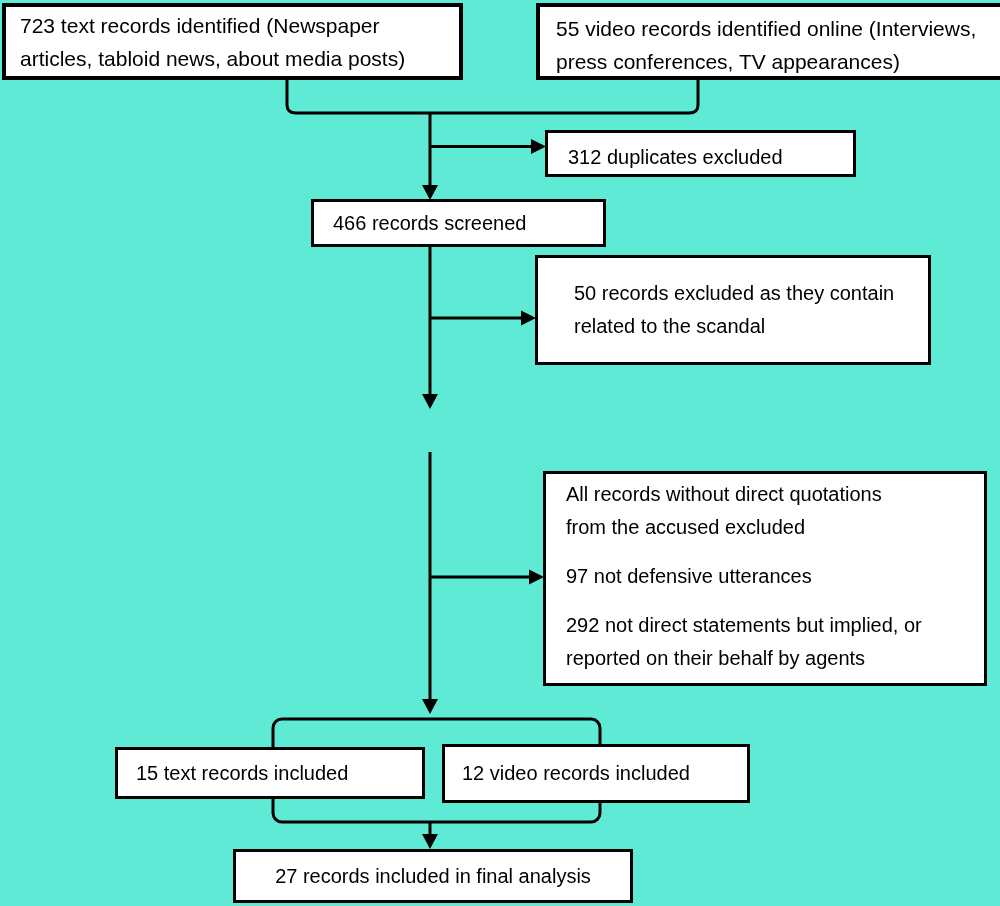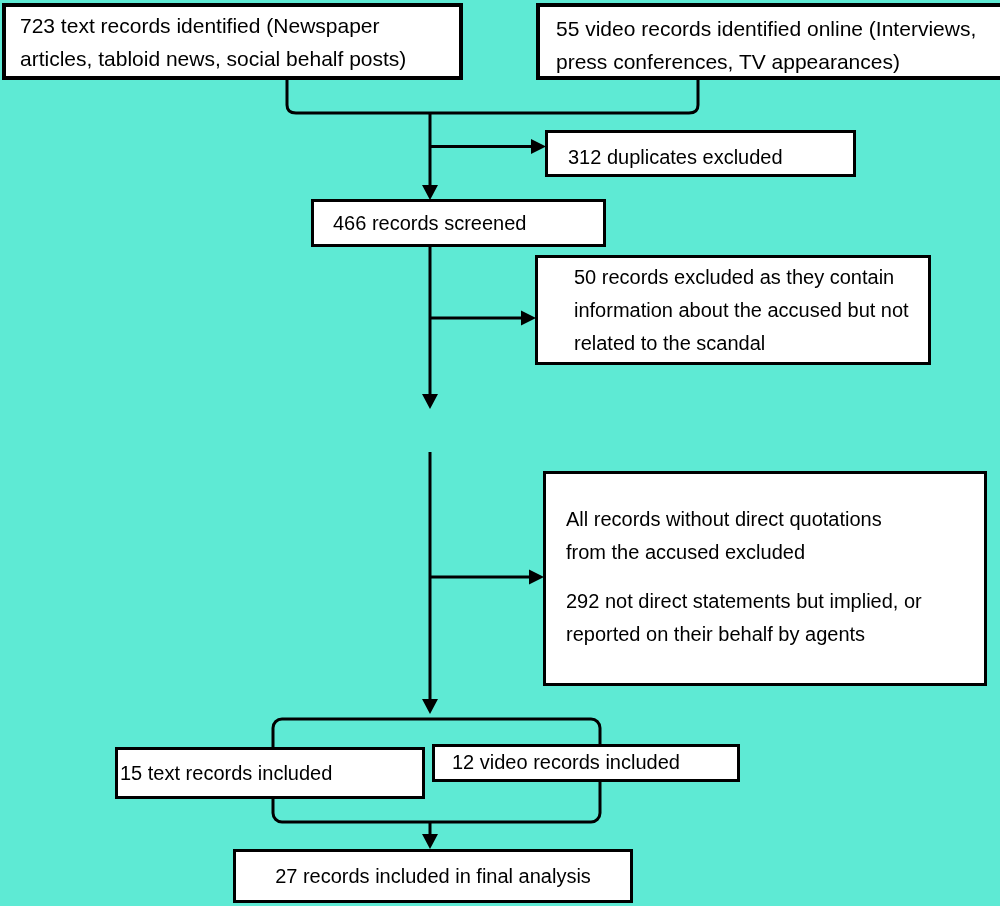--- a/index.html
+++ b/index.html
@@ -37,22 +37,22 @@
   .box.thick { border-width: 4px; font-size: 21px; }
   .box-723 { left: 2px;   top: 3px;   width: 461px; height: 77px; padding-left: 14px; }
   .box-55  { left: 490px; top: 3px;   width: 508px; height: 77px; padding-left: 16px; padding-top: 6px; margin-left: 46px; }
   .box-312 { left: 545px; top: 130px; width: 311px; height: 47px; padding-left: 20px; justify-content: flex-end; }
   .box-466 { left: 311px; top: 199px; width: 295px; height: 48px; padding-left: 19px; }
   .box-50  { left: 535px; top: 255px; width: 396px; height: 110px; padding-left: 36px; }
   .box-416 { left: 293px; top: 409px; width: 306px; height: 44px; padding-left: 19px; }
   .box-all { left: 543px; top: 471px; width: 444px; height: 215px; padding-left: 20px; }
   .box-all .para { margin: 0 0 16px 0; }
   .box-all .para:last-child { margin-bottom: 4px; }
-  .box-15  { left: 115px; top: 747px; width: 310px; height: 52px; padding-left: 2px; }
-  .box-12  { left: 432px; top: 744px; width: 308px; height: 38px; padding-left: 17px; justify-content: flex-end; }
+  .box-15  { left: 115px; top: 747px; width: 310px; height: 52px; padding-left: 18px; }
+  .box-12  { left: 442px; top: 744px; width: 308px; height: 59px; padding-left: 17px; }
   .box-27  { left: 233px; top: 849px; width: 400px; height: 54px; align-items: center; }
   .line { display: block; }
 </style>
 </head>
 <body>
 
 <div class="canvas">
 
   <svg class="connectors" viewBox="0 0 1000 906">
 
@@ -77,47 +77,49 @@
     <polygon points="544,577 529,569.5 529,584.5"></polygon>
 
     <rect x="273" y="719" width="327" height="103" rx="9"></rect>
 
     <path d="M430,822 L430,835"></path>
     <polygon points="430,849 422,834 438,834"></polygon>
   </svg>
 
   <div class="box thick box-723">
     <span class="line">723 text records identified (Newspaper</span>
-    <span class="line">articles, tabloid news, social behalf posts)</span>
+    <span class="line">articles, tabloid news, about media posts)</span>
   </div>
 
   <div class="box thick box-55">
     <span class="line">55 video records identified online (Interviews,</span>
     <span class="line">press conferences, TV appearances)</span>
   </div>
 
   <div class="box box-312">
     <span class="line">312 duplicates excluded</span>
   </div>
 
   <div class="box box-466">
     <span class="line">466 records screened</span>
   </div>
 
   <div class="box box-50">
     <span class="line">50 records excluded as they contain</span>
-    <span class="line">information about the accused but not</span>
     <span class="line">related to the scandal</span>
   </div>
 
 
   <div class="box box-all">
     <div class="para">
       <span class="line">All records without direct quotations</span>
       <span class="line">from the accused excluded</span>
+    </div>
+    <div class="para">
+      <span class="line">97 not defensive utterances</span>
     </div>
     <div class="para">
       <span class="line">292 not direct statements but implied, or</span>
       <span class="line">reported on their behalf by agents</span>
     </div>
   </div>
 
   <div class="box box-15">
     <span class="line">15 text records included</span>
   </div>

